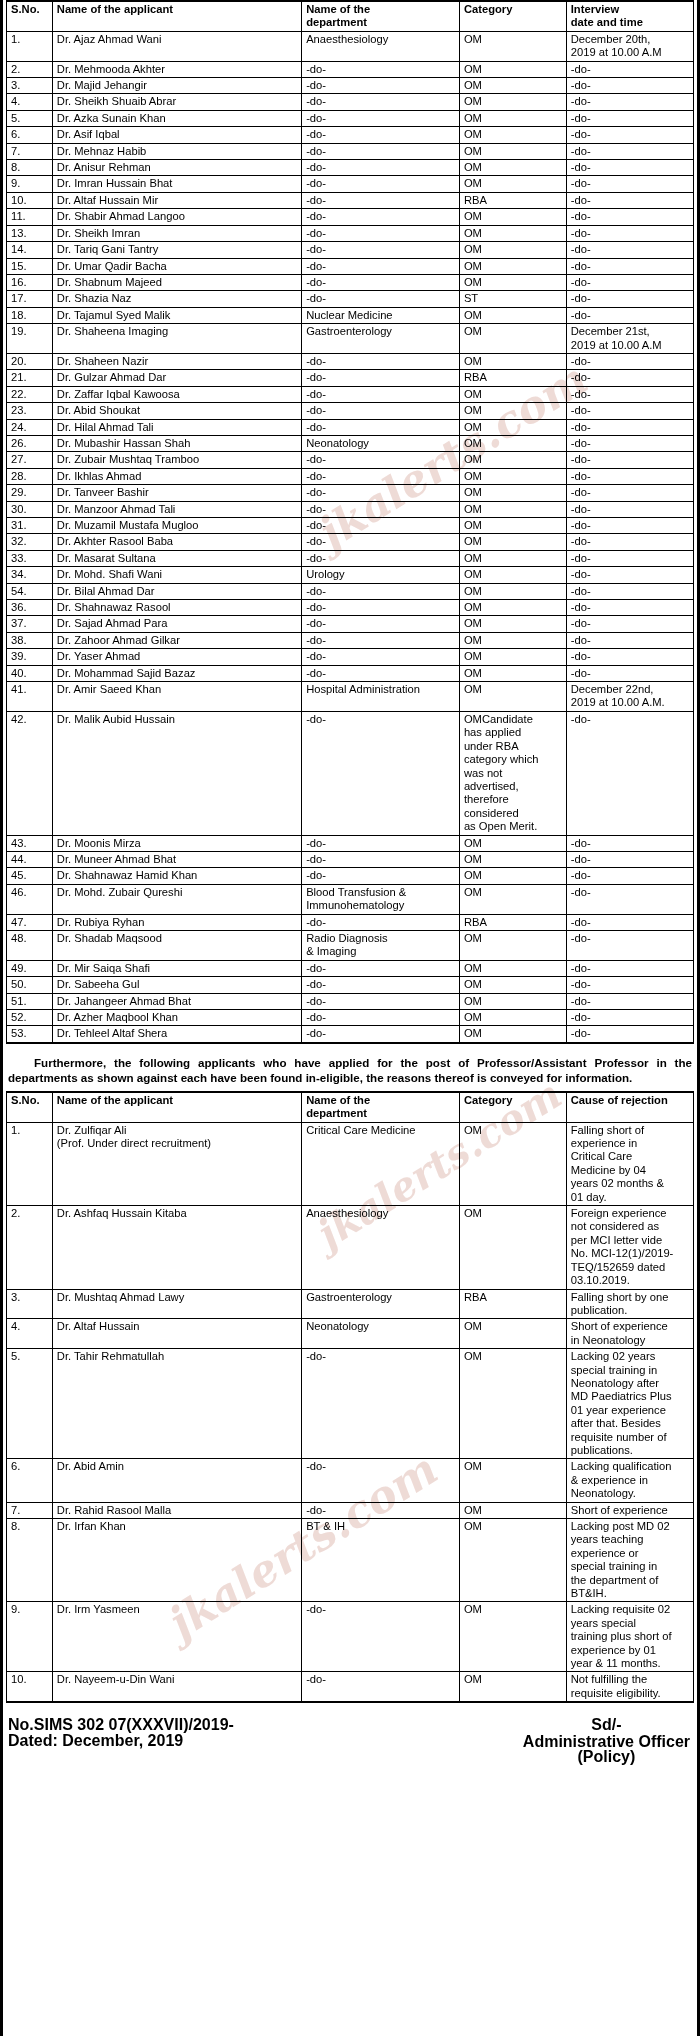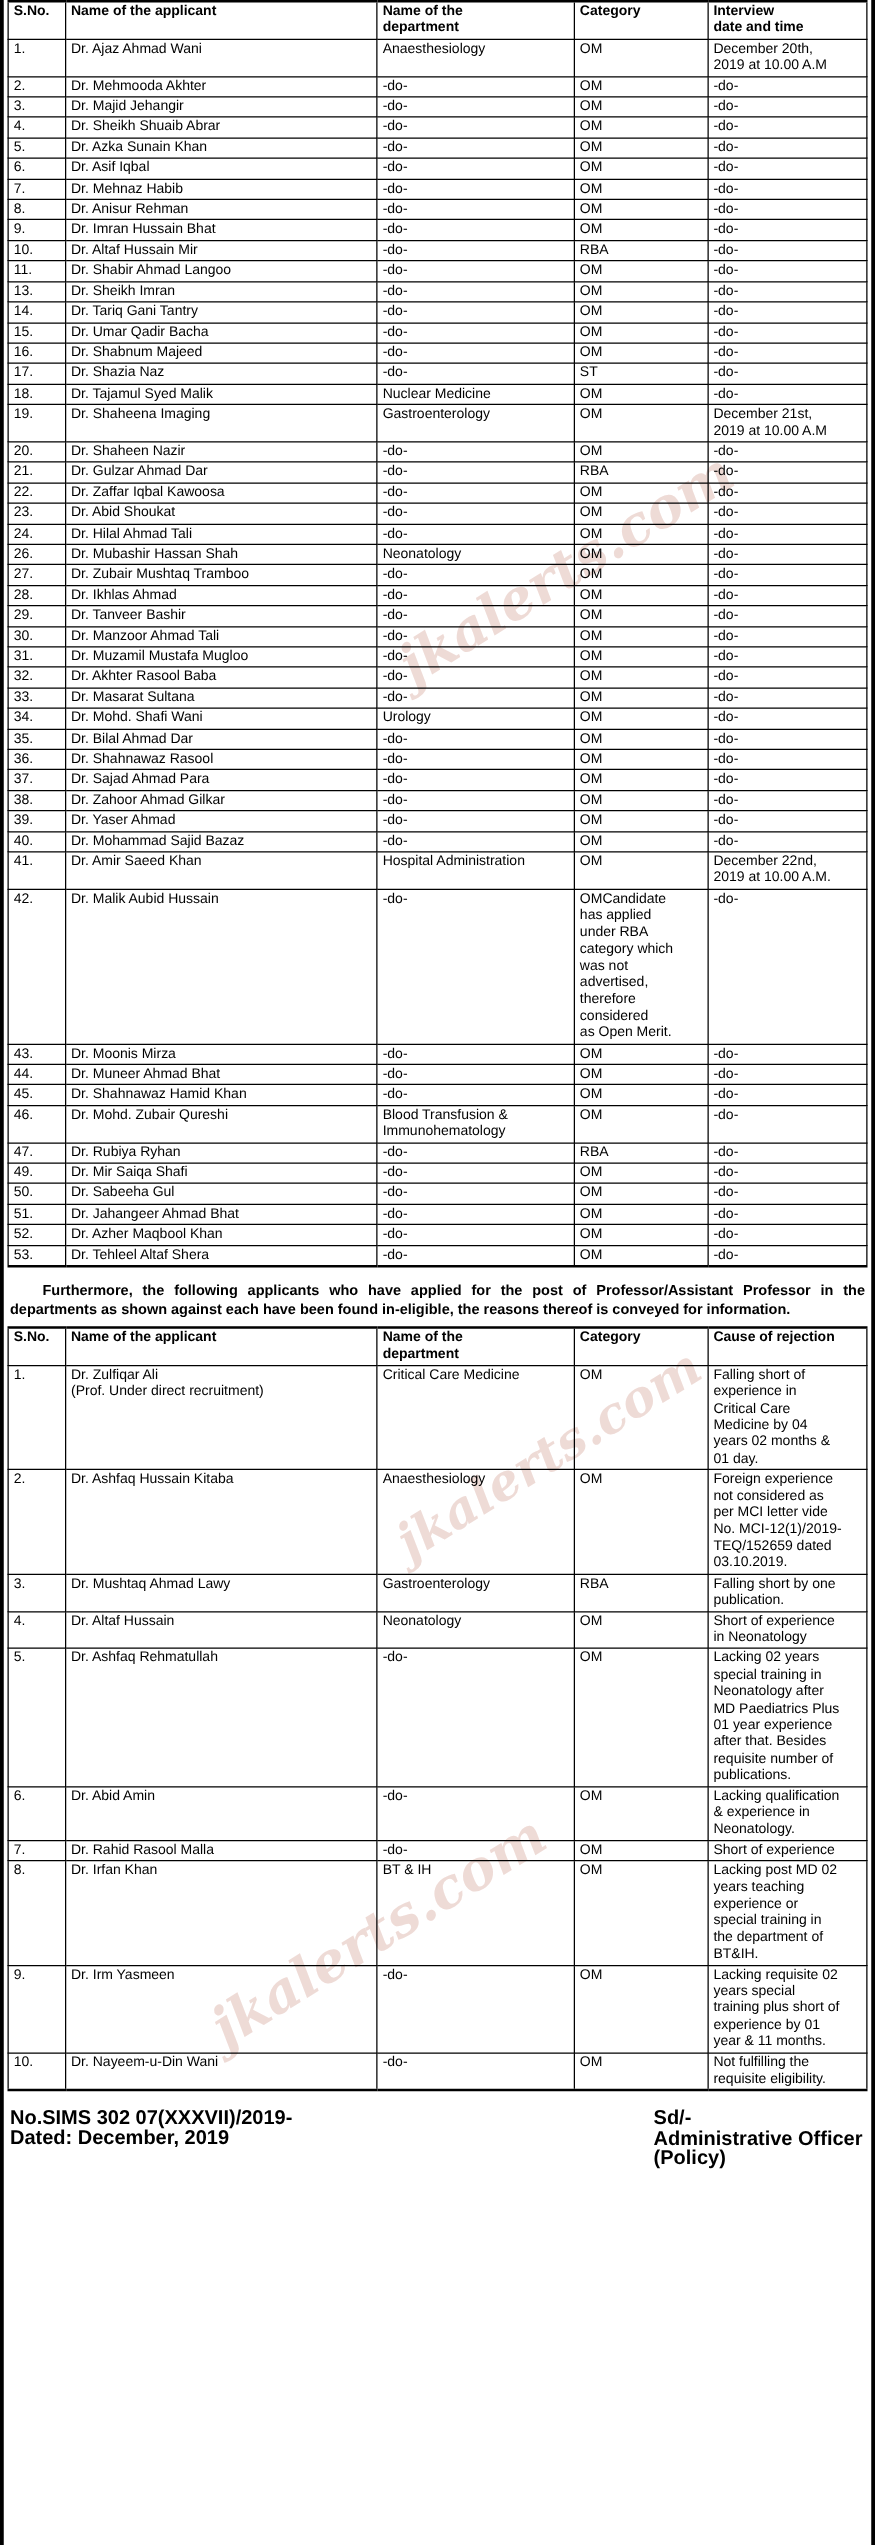--- a/index.html
+++ b/index.html
@@ -102,21 +102,21 @@
     margin-top: 14px;
     display: flex;
     justify-content: space-between;
     align-items: flex-start;
     font-size: 16px;
     line-height: 15.5px;
     font-weight: bold;
     padding: 0 4px 4px 2px;
   }
   .footer .left div, .footer .right div { white-space: nowrap; }
-  .footer .right { text-align: left; margin-left: 35px; }
+  .footer .right { text-align: center; margin-left: 35px; }
   .sd-line { margin-bottom: 1px; }
 </style>
 </head>
 <body>
 
 <div class="page">
 
   <div class="watermark wm-1">jkalerts.com</div>
   <div class="watermark wm-2">jkalerts.com</div>
   <div class="watermark wm-3">jkalerts.com</div>
@@ -363,21 +363,21 @@
           <td>-do-</td>
         </tr>
         <tr>
           <td>34.</td>
           <td>Dr. Mohd. Shafi Wani</td>
           <td>Urology</td>
           <td>OM</td>
           <td>-do-</td>
         </tr>
         <tr>
-          <td>35.</td>
+          <td>54.</td>
           <td>Dr. Bilal Ahmad Dar</td>
           <td>-do-</td>
           <td>OM</td>
           <td>-do-</td>
         </tr>
         <tr>
           <td>36.</td>
           <td>Dr. Shahnawaz Rasool</td>
           <td>-do-</td>
           <td>OM</td>
@@ -451,20 +451,27 @@
           <td>Dr. Mohd. Zubair Qureshi</td>
           <td>Blood Transfusion &amp;<br>Immunohematology</td>
           <td>OM</td>
           <td>-do-</td>
         </tr>
         <tr>
           <td>47.</td>
           <td>Dr. Rubiya Ryhan</td>
           <td>-do-</td>
           <td>RBA</td>
+          <td>-do-</td>
+        </tr>
+        <tr>
+          <td>48.</td>
+          <td>Dr. Shadab Maqsood</td>
+          <td>Radio Diagnosis<br>&amp; Imaging</td>
+          <td>OM</td>
           <td>-do-</td>
         </tr>
         <tr>
           <td>49.</td>
           <td>Dr. Mir Saiqa Shafi</td>
           <td>-do-</td>
           <td>OM</td>
           <td>-do-</td>
         </tr>
         <tr>
@@ -544,21 +551,21 @@
         </tr>
         <tr>
           <td>4.</td>
           <td>Dr. Altaf Hussain</td>
           <td>Neonatology</td>
           <td>OM</td>
           <td>Short of experience<br>in Neonatology</td>
         </tr>
         <tr>
           <td>5.</td>
-          <td>Dr. Ashfaq Rehmatullah</td>
+          <td>Dr. Tahir Rehmatullah</td>
           <td>-do-</td>
           <td>OM</td>
           <td>Lacking 02 years<br>special training in<br>Neonatology after<br>MD Paediatrics Plus<br>01 year experience<br>after that. Besides<br>requisite number of<br>publications.</td>
         </tr>
         <tr>
           <td>6.</td>
           <td>Dr. Abid Amin</td>
           <td>-do-</td>
           <td>OM</td>
           <td>Lacking qualification<br>&amp; experience in<br>Neonatology.</td>

